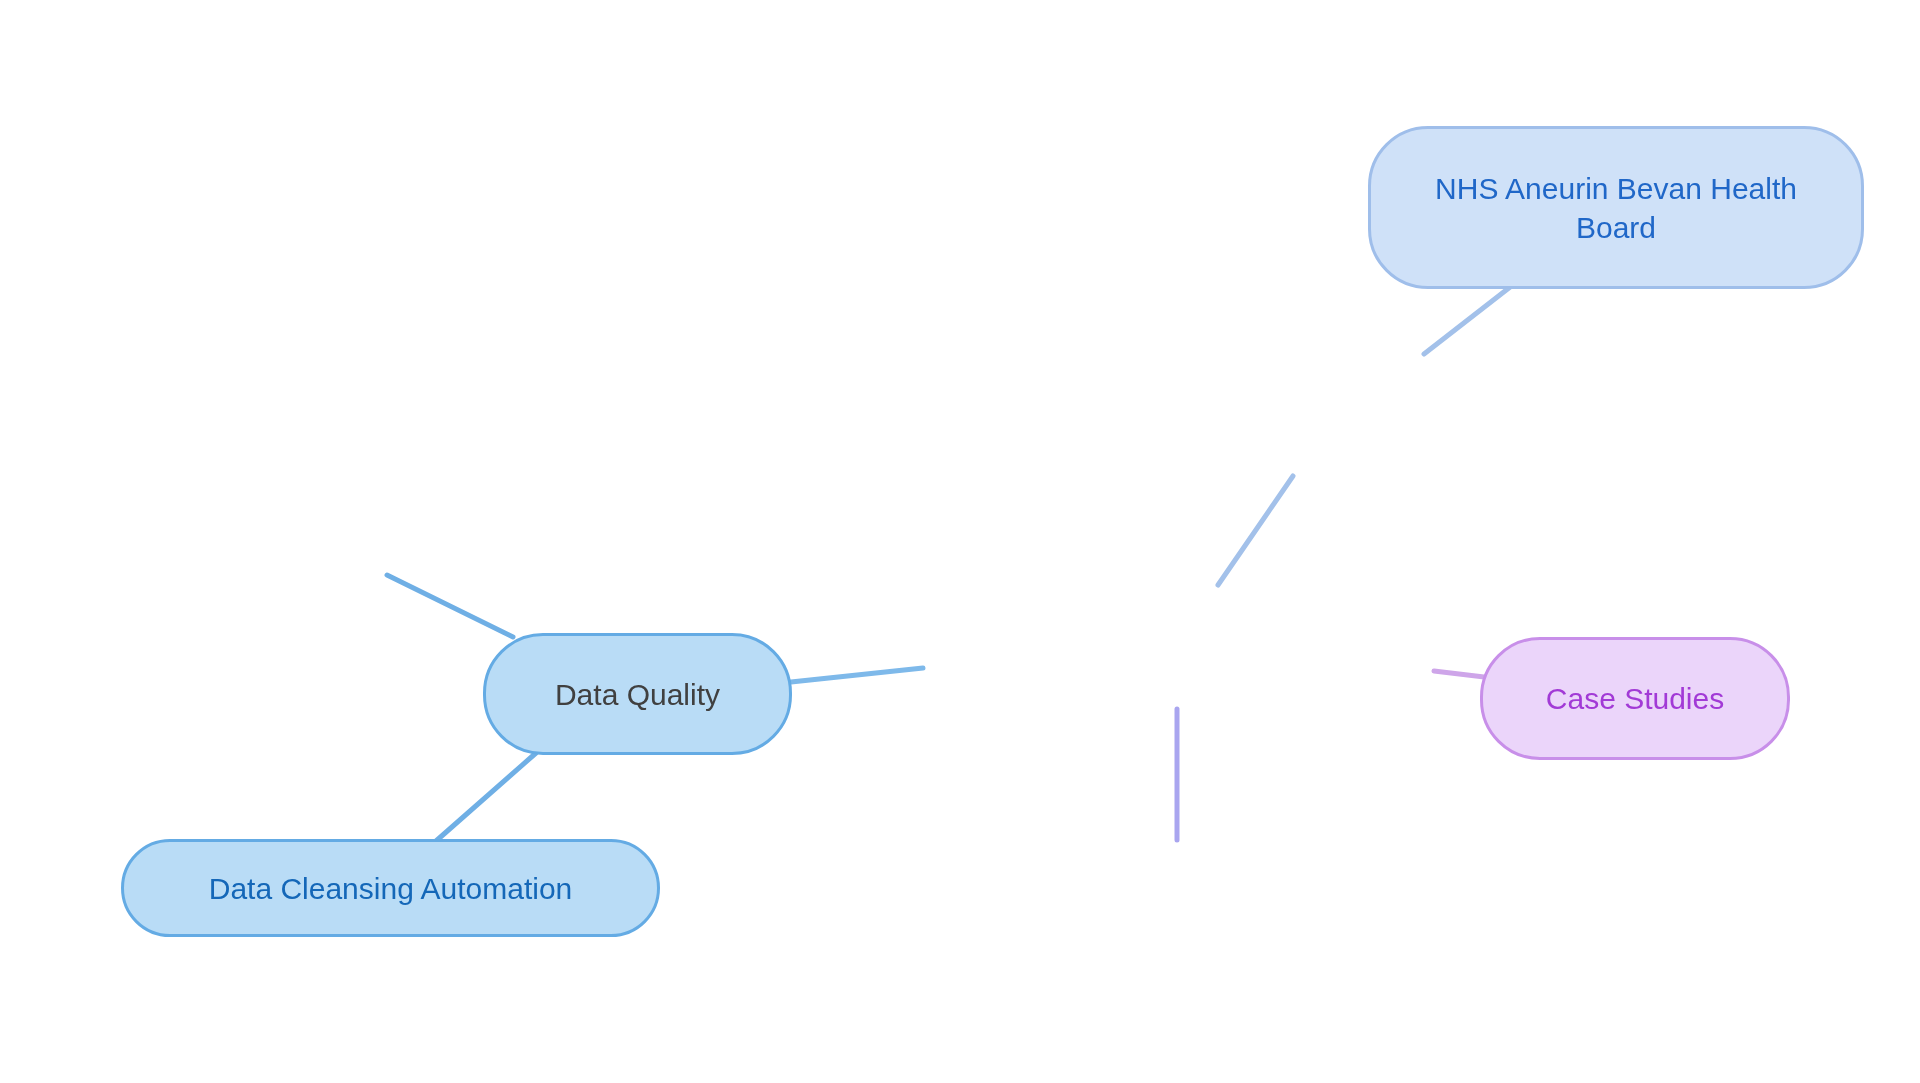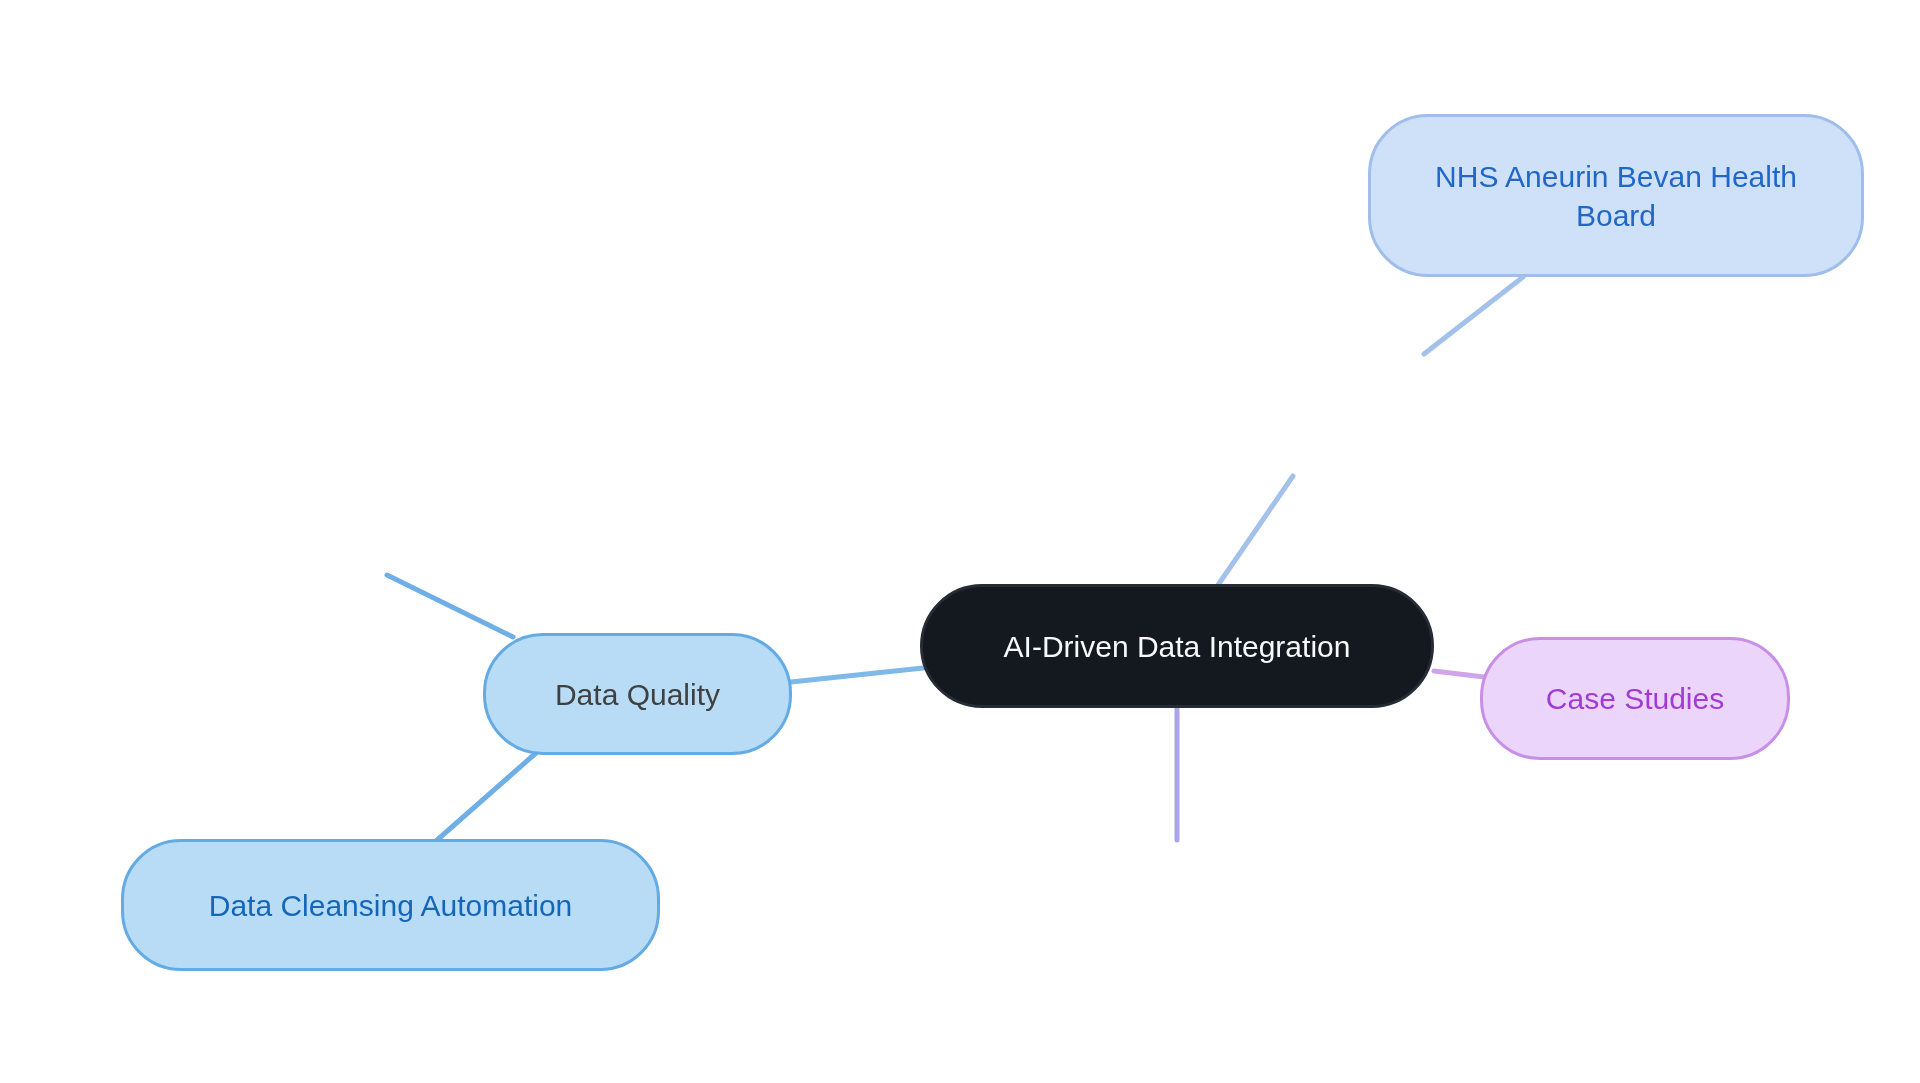--- a/index.html
+++ b/index.html
@@ -37,43 +37,42 @@
   .node.branch {
     border: 3px solid transparent;
   }
   #node-root {
     left: 920px;  top: 584px;  width: 514px; height: 124px;
     border: 3px solid #262b36;
     border-radius: 62px;
     font-size: 30px;
   }
   #node-operational-efficiency { left: 1106px; top: 356px; width: 455px; height: 121px; }
-  #node-nhs-aneurin-bevan      { left: 1368px; top: 114px; width: 496px; height: 163px; padding: 0 42px; }
+  #node-nhs-aneurin-bevan      { left: 1368px; top: 126px; width: 496px; height: 163px; padding: 0 42px; }
   #node-case-studies           { left: 1480px; top: 637px; width: 310px; height: 123px; }
   #node-compliance             { left: 1027px; top: 839px; width: 300px; height: 123px; }
   #node-data-quality           { left: 483px;  top: 633px; width: 309px; height: 122px; }
   #node-impact-on-healthcare   { left: 28px;   top: 452px; width: 450px; height: 125px; }
-  #node-data-cleansing-automation { left: 121px; top: 839px; width: 539px; height: 132px; }
+  #node-data-cleansing-automation { left: 121px; top: 839px; width: 539px; height: 98px; }
 </style>
 </head>
 <body>
 
 <div class="canvas">
 
   <svg class="edges" width="1920" height="1083" viewBox="0 0 1920 1083">
     <line x1="1218" y1="585" x2="1293" y2="476" stroke="#A3C1EA" stroke-width="5" stroke-linecap="round"></line>
     <line x1="1424" y1="354" x2="1523" y2="277" stroke="#A3C1EA" stroke-width="5" stroke-linecap="round"></line>
     <line x1="1434" y1="671" x2="1567" y2="687" stroke="#CEA5E9" stroke-width="5" stroke-linecap="round"></line>
     <line x1="1177" y1="709" x2="1177" y2="840" stroke="#A9A5EF" stroke-width="5" stroke-linecap="round"></line>
     <line x1="791" y1="682" x2="923" y2="668" stroke="#7EB9EA" stroke-width="5" stroke-linecap="round"></line>
     <line x1="513" y1="637" x2="387" y2="575" stroke="#6FAFE5" stroke-width="5" stroke-linecap="round"></line>
     <line x1="536" y1="753" x2="436" y2="841" stroke="#6FAFE5" stroke-width="5" stroke-linecap="round"></line>
   </svg>
 
-  <div class="node root" id="node-root" style="background: rgb(20, 24, 31); border-color: rgb(38, 43, 54); color: rgb(247, 248, 250);">AI-Driven Data Integration</div>
 
 
   <div class="node branch" id="node-nhs-aneurin-bevan" style="background: rgb(207, 225, 248); border-color: rgb(159, 190, 234); color: rgb(32, 103, 200);">NHS Aneurin Bevan Health Board</div>
 
   <div class="node branch" id="node-case-studies" style="background: rgb(235, 213, 250); border-color: rgb(200, 143, 233); color: rgb(162, 58, 214);">Case Studies</div>
 
 
   <div class="node branch" id="node-data-quality" style="background: rgb(185, 220, 246); border-color: rgb(100, 171, 228); color: #404040; text-align: right;">Data Quality</div>
 
 

